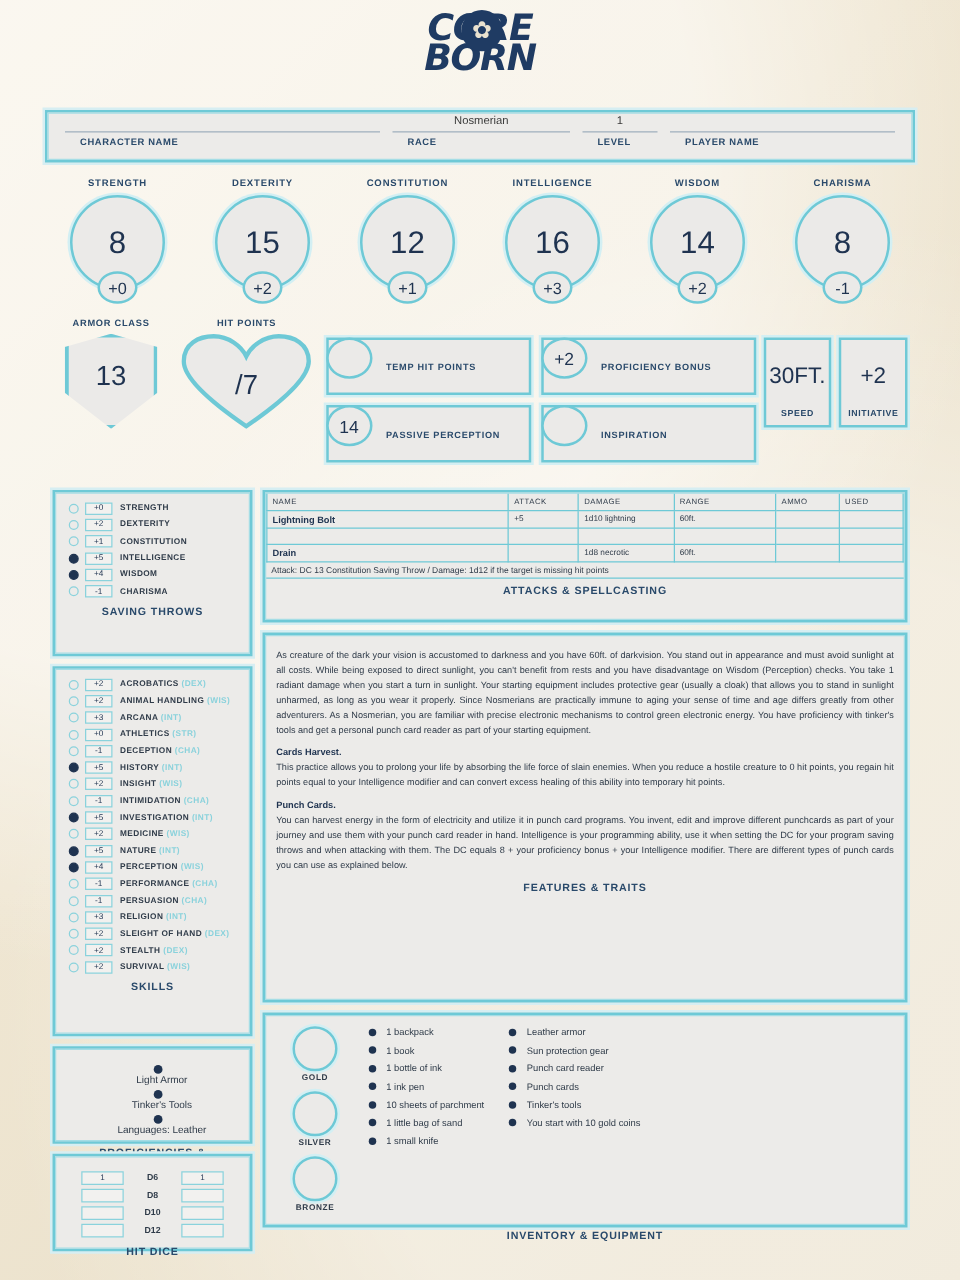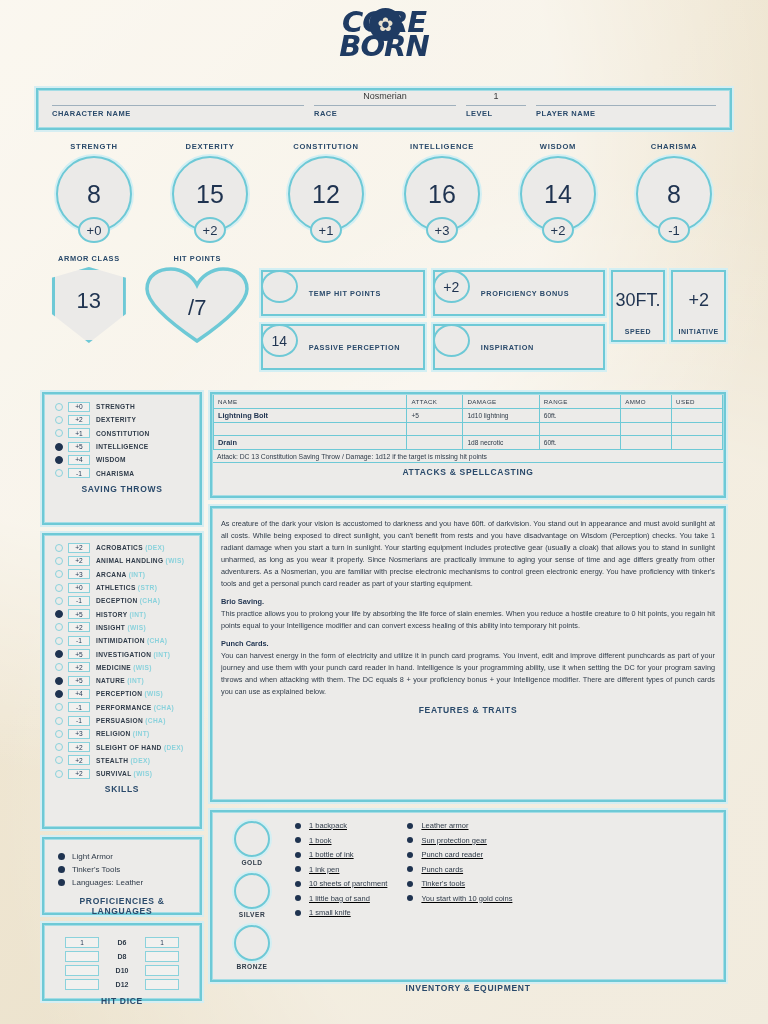--- a/index.html
+++ b/index.html
@@ -48,21 +48,21 @@
 
   
   .namebar { height: 42px; margin-top: 2px; }
   .namebar .row { display:flex; height:100%; align-items:flex-end; padding: 0 8px 4px; gap: 10px; }
   .nb-field { position:relative; }
   .nb-val {
     font-size: 9px; color:#3a3a3a; text-align:center;
     border-bottom: 1px solid #9fb0bd; padding-bottom:1px; height:15px;
     font-family:"Liberation Sans", sans-serif;
   }
-  .nb-lab { font-size: 7.5px; font-weight:bold; letter-spacing:.5px; color:#2a4a6b; padding-top:3px; }
+  .nb-lab { font-size: 7.5px; font-weight:bold; letter-spacing:.5px; color:#2a4a6b; padding-top:3px;margin-left:12px; }
   .f-char { flex: 0 0 252px; }
   .f-race { flex: 0 0 142px; }
   .f-level { flex: 0 0 60px; }
   .f-player { flex: 1; }
 
   
   .abilities { display:flex; justify-content:space-between; margin-top: 12px; padding: 0 6px; }
   .ability { width: 104px; text-align:center; }
   .ab-name { font-size: 7.6px; font-weight:bold; letter-spacing:.7px; color:#2a4a6b; margin-bottom: 5px; }
   .ab-circle {
@@ -136,21 +136,21 @@
   }
   .dot.filled { background:#1f3350; border-color:#1f3350; }
   .modbox {
     width: 22px; height: 10px; margin-left: 5px;
     border:1px solid #8ad2dc; background:#f2f1ef;
     font-size: 6.6px; color:#1f3350; display:flex; align-items:center; justify-content:center;
   }
   .st-name { margin-left: 6px; font-size: 6.6px; font-weight:bold; letter-spacing:.35px; color:#2f3b49; white-space:nowrap; }
   .st-abbr { color:#8ad2dc; font-weight:bold; }
 
-  .bullet-row { display:flex; align-items:center; padding:2px 0 2px 8px; }
+  .bullet-row { display:flex; align-items:center; padding:2px 0 2px 8px;flex-direction:column; }
   .bdot { width:7px; height:7px; border-radius:50%; background:#1f3350; flex:0 0 7px; }
   .bullet-row span.txt { margin-left:7px; font-size:8px; color:#2f3b49; }
 
   
   .hd-grid { padding: 6px 10px 0; }
   .hd-row { display:flex; align-items:center; justify-content:center; gap:10px; margin-bottom:3px; }
   .hd-box { width: 34px; height: 11px; border:1px solid #8ad2dc; background:#f2f1ef;
             font-size:6.5px; color:#1f3350; display:flex; align-items:center; justify-content:center; }
   .hd-lab { width: 26px; text-align:center; font-size:7px; font-weight:bold; color:#2f3b49; }
 
@@ -174,21 +174,21 @@
   .inv-body { display:flex; padding: 8px 6px 0; }
   .coins { width: 66px; }
   .coin { text-align:center; margin-bottom: 7px; }
   .coin-circle {
     width: 36px; height: 36px; margin: 0 auto; border-radius:50%;
     border:2.5px solid #6ec9d6; background:#ebeae8; box-shadow: 0 0 0 2px #d3eff3;
   }
   .coin-lab { font-size:6.6px; font-weight:bold; letter-spacing:.5px; color:#2f3b49; margin-top:2px; }
   .inv-cols { flex:1; display:flex; gap: 20px; padding-left: 10px; }
   .inv-cols ul { list-style:none; }
-  .inv-li { display:flex; align-items:center; margin-bottom: 5.5px; text-decoration: underline; }
+  .inv-li { display:flex; align-items:center; margin-bottom: 5.5px; }
   .inv-li .bdot { width:6px; height:6px; flex:0 0 6px; }
   .inv-li span.txt { margin-left:8px; font-size:7.5px; color:#2f3b49; white-space:nowrap; }
 </style>
 </head>
 <body>
 
 <div class="sheet">
 
   <div class="logo-wrap">
     <div class="logo">
@@ -559,21 +559,21 @@
           </table>
           <div class="atk-note">Attack: DC 13 Constitution Saving Throw /  Damage: 1d12 if the target is missing hit points</div>
           <div class="sect-label">ATTACKS &amp; SPELLCASTING</div>
         </div>
       </div>
 
       <div class="frame" style="height:296px; margin-top:8px">
         <div class="frame-inner" style="padding:0">
           <div class="feat-body">
             <div class="feat-p">As creature of the dark your vision is accustomed to darkness and you have 60ft. of darkvision. You stand out in appearance and must avoid sunlight at all costs. While being exposed to direct sunlight, you can't benefit from rests and you have disadvantage on Wisdom (Perception) checks. You take 1 radiant damage when you start a turn in sunlight. Your starting equipment includes protective gear (usually a cloak) that allows you to stand in sunlight unharmed, as long as you wear it properly. Since Nosmerians are practically immune to aging your sense of time and age differs greatly from other adventurers. As a Nosmerian, you are familiar with precise electronic mechanisms to control green electronic energy. You have proficiency with tinker's tools and get a personal punch card reader as part of your starting equipment.</div>
-            <div class="feat-h">Brio Saving.</div>
+            <div class="feat-h">Cards Harvest.</div>
             <div class="feat-p">This practice allows you to prolong your life by absorbing the life force of slain enemies. When you reduce a hostile creature to 0 hit points, you regain hit points equal to your Intelligence modifier and can convert excess healing of this ability into temporary hit points.</div>
             <div class="feat-h">Punch Cards.</div>
             <div class="feat-p">You can harvest energy in the form of electricity and utilize it in punch card programs. You invent, edit and improve different punchcards as part of your journey and use them with your punch card reader in hand. Intelligence is your programming ability, use it when setting the DC for your program saving throws and when attacking with them. The DC equals 8 + your proficiency bonus + your Intelligence modifier. There are different types of punch cards you can use as explained below.</div>
           </div>
           <div class="sect-label" style="padding-top:0">FEATURES &amp; TRAITS</div>
         </div>
       </div>
 
       <div class="frame" style="height:172px; margin-top:8px">
         <div class="frame-inner" style="padding:0">

